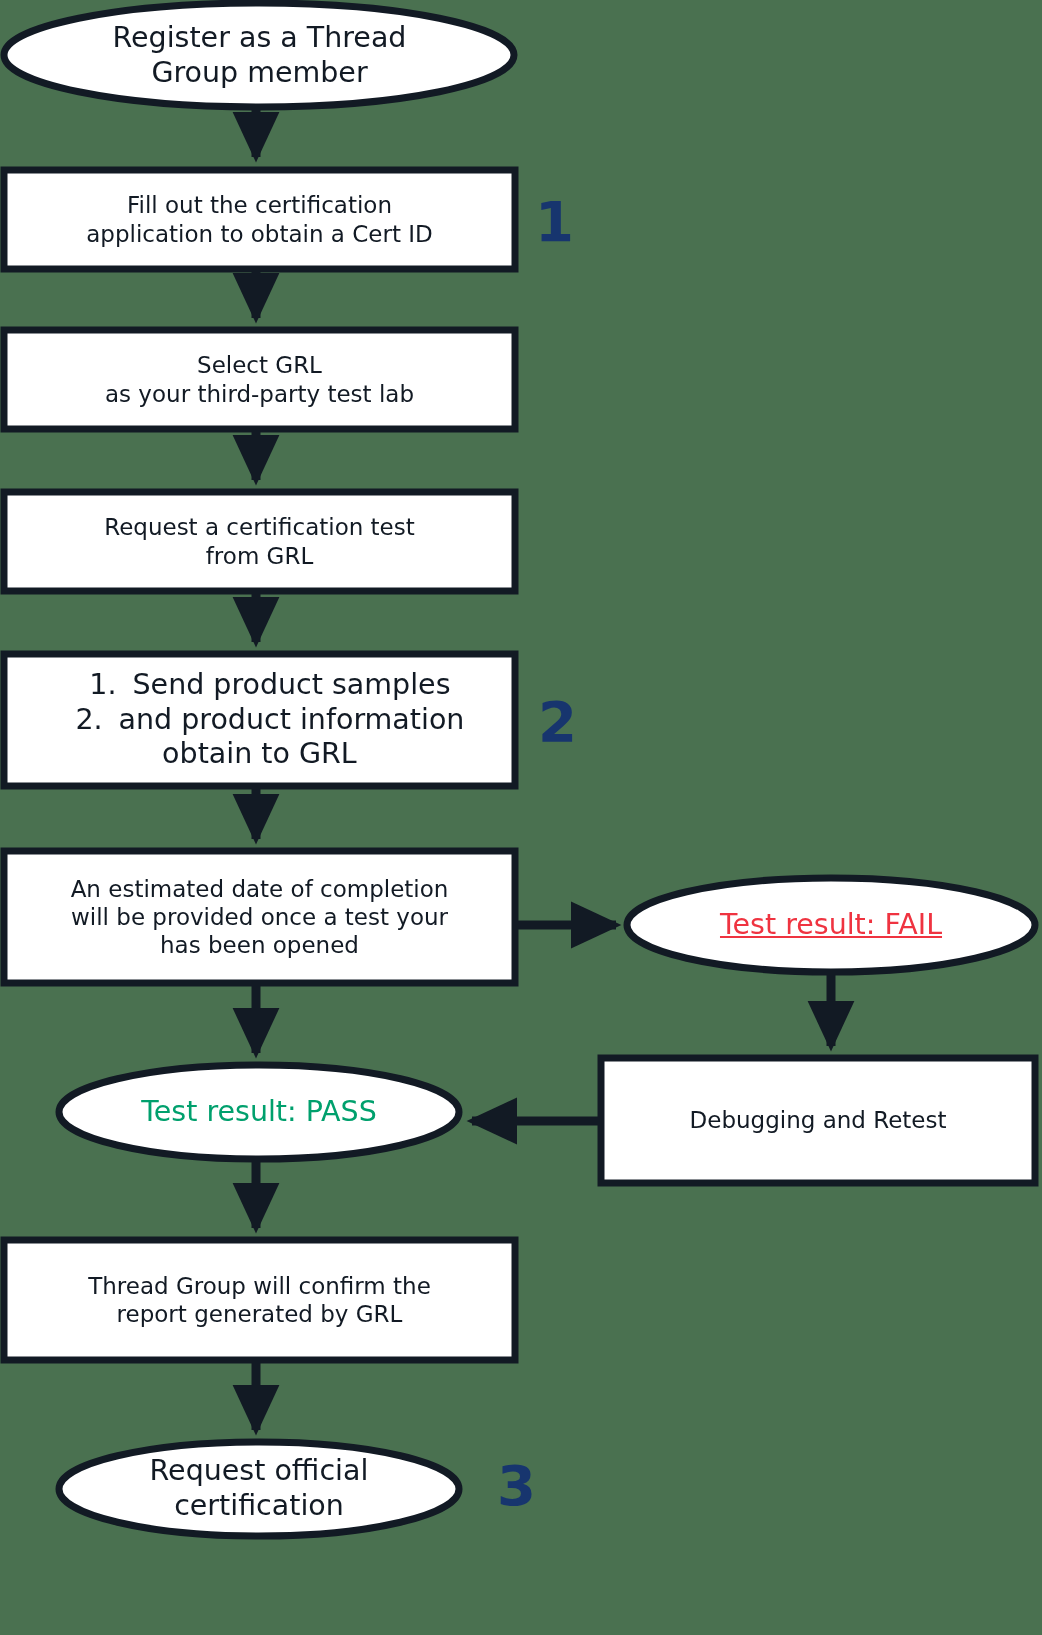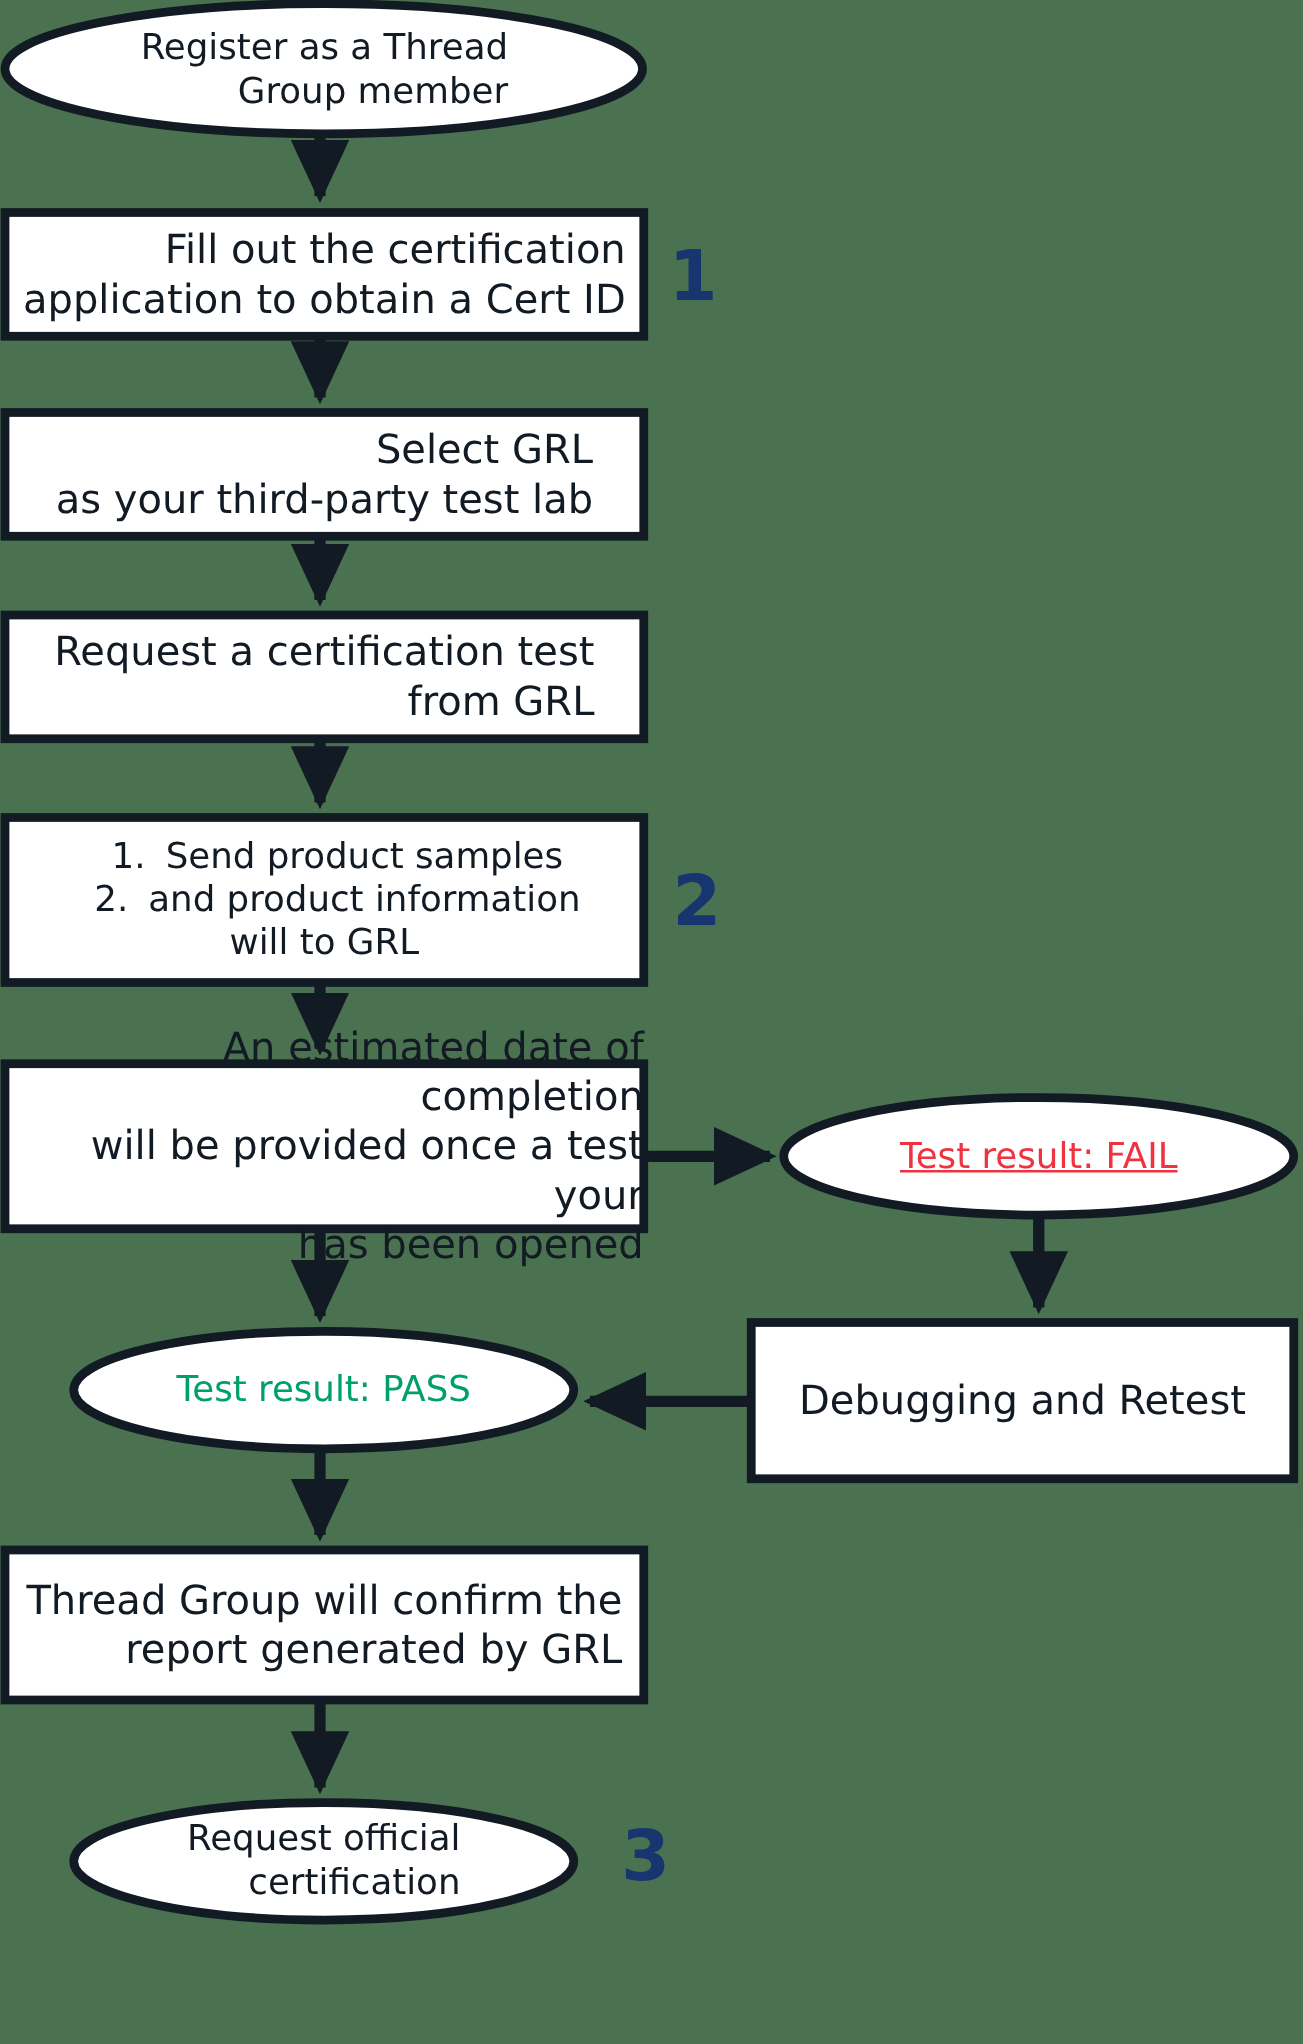--- a/index.html
+++ b/index.html
@@ -22,28 +22,28 @@
     width: 1042px;
     height: 1635px;
   }
 
   .node-text {
     position: absolute;
     display: flex;
     flex-direction: column;
     align-items: center;
     justify-content: center;
-    text-align: right;
+    text-align: center;
     color: #121a24;
     line-height: 1.22;
     pointer-events: none;
     white-space: pre-line;
   }
 
-  .box-text  { font-size: 32px; }
+  .box-text  { font-size: 23px; }
   .oval-text { font-size: 28.5px; }
 
   .list-text {
     position: absolute;
     display: flex;
     flex-direction: column;
     justify-content: center;
     color: #121a24;
     font-size: 28.5px;
     line-height: 1.22;
@@ -143,21 +143,21 @@
   <div class="list-row">
     <span class="list-num">1.</span>
     <span class="list-body">Send product samples</span>
   </div>
   <div class="list-row">
     <span class="list-num">2.</span>
     <span class="list-body">and product information</span>
   </div>
   <div class="list-row cont">
     <span class="list-num"></span>
-    <span class="list-body">will to GRL</span>
+    <span class="list-body">obtain to GRL</span>
   </div>
 </div>
 
 <div class="node-text box-text" style="left:4px; top:851px; width:511px; height:132px;">An estimated date of completion
 will be provided once a test your
 has been opened</div>
 
 <div class="node-text oval-text fail-text" style="left:627px; top:878px; width:408px; height:94px;text-decoration:underline;">Test result: FAIL</div>
 
 <div class="node-text box-text" style="left:601px; top:1058px; width:434px; height:125px;">Debugging and Retest</div>

